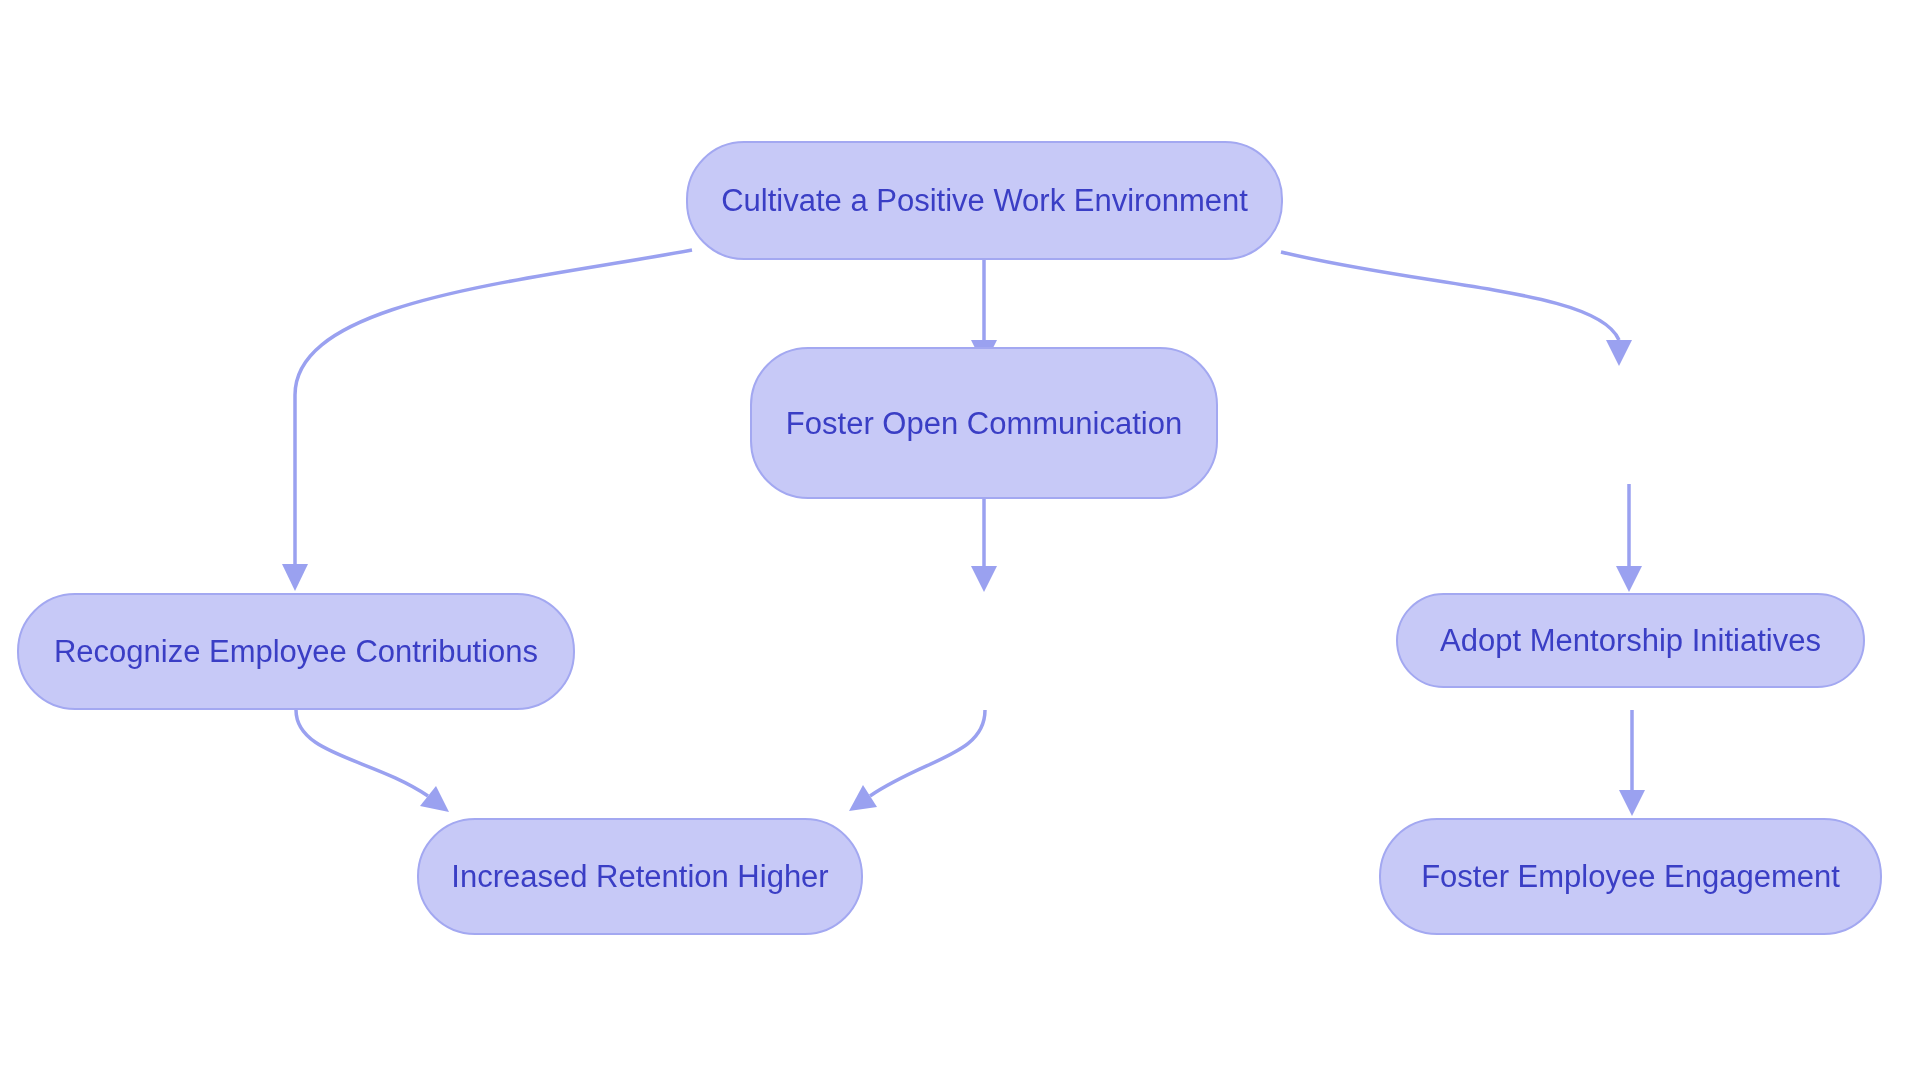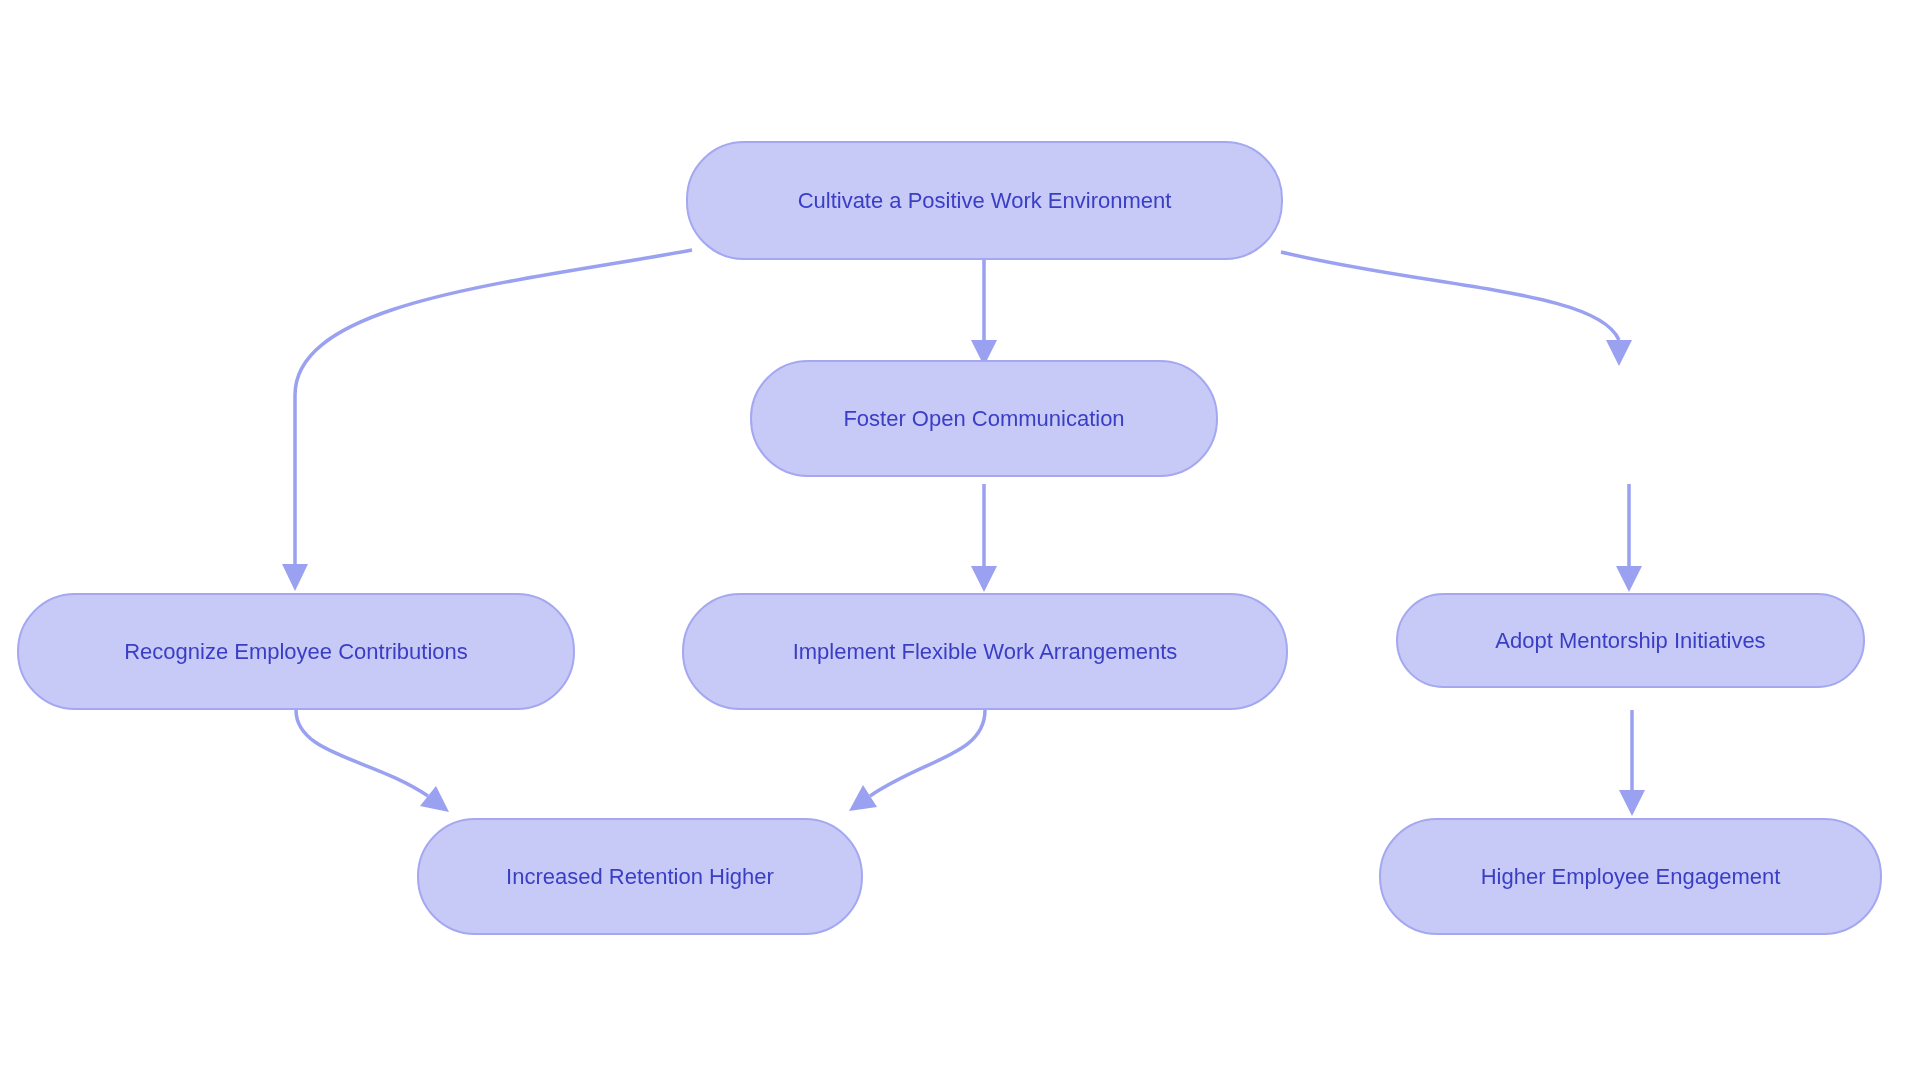--- a/index.html
+++ b/index.html
@@ -42,21 +42,21 @@
   }
   .node {
     position: absolute;
     display: flex;
     align-items: center;
     justify-content: center;
     background: var(--node-fill);
     border: 2px solid var(--node-border);
     border-radius: 58px;
     color: var(--text-color);
-    font-size: 22px;
+    font-size: 31px;
     line-height: 1;
     text-align: center;
     white-space: nowrap;
   }
   .node span { padding: 0 20px; }
 </style>
 </head>
 <body>
 
 <div class="canvas">
@@ -85,38 +85,35 @@
     <polygon class="arrowhead" points="849,811 863,785 877,807"></polygon>
 
     <path class="edge" d="M 1632 710 L 1632 791"></path>
     <polygon class="arrowhead" points="1619,790 1645,790 1632,816"></polygon>
   </svg>
 
   <div class="node" style="left:686px; top:141px; width:597px; height:119px;">
     <span>Cultivate a Positive Work Environment</span>
   </div>
 
-  <div class="node" style="left:750px; top:360px; width:468px; height:117px;">
+  <div class="node" style="left:750px; top:347px; width:468px; height:152px;">
     <span>Foster Open Communication</span>
   </div>
 
 
   <div class="node" style="left:17px; top:593px; width:558px; height:117px;">
     <span>Recognize Employee Contributions</span>
   </div>
 
-  <div class="node" style="left:682px; top:593px; width:606px; height:117px;">
-    <span>Implement Flexible Work Arrangements</span>
-  </div>
 
   <div class="node" style="left:1396px; top:593px; width:469px; height:95px;">
     <span>Adopt Mentorship Initiatives</span>
   </div>
 
   <div class="node" style="left:417px; top:818px; width:446px; height:117px;">
     <span>Increased Retention Higher</span>
   </div>
 
   <div class="node" style="left:1379px; top:818px; width:503px; height:117px;">
-    <span>Higher Employee Engagement</span>
+    <span>Foster Employee Engagement</span>
   </div>
 
 </div>
 
 </body></html>

